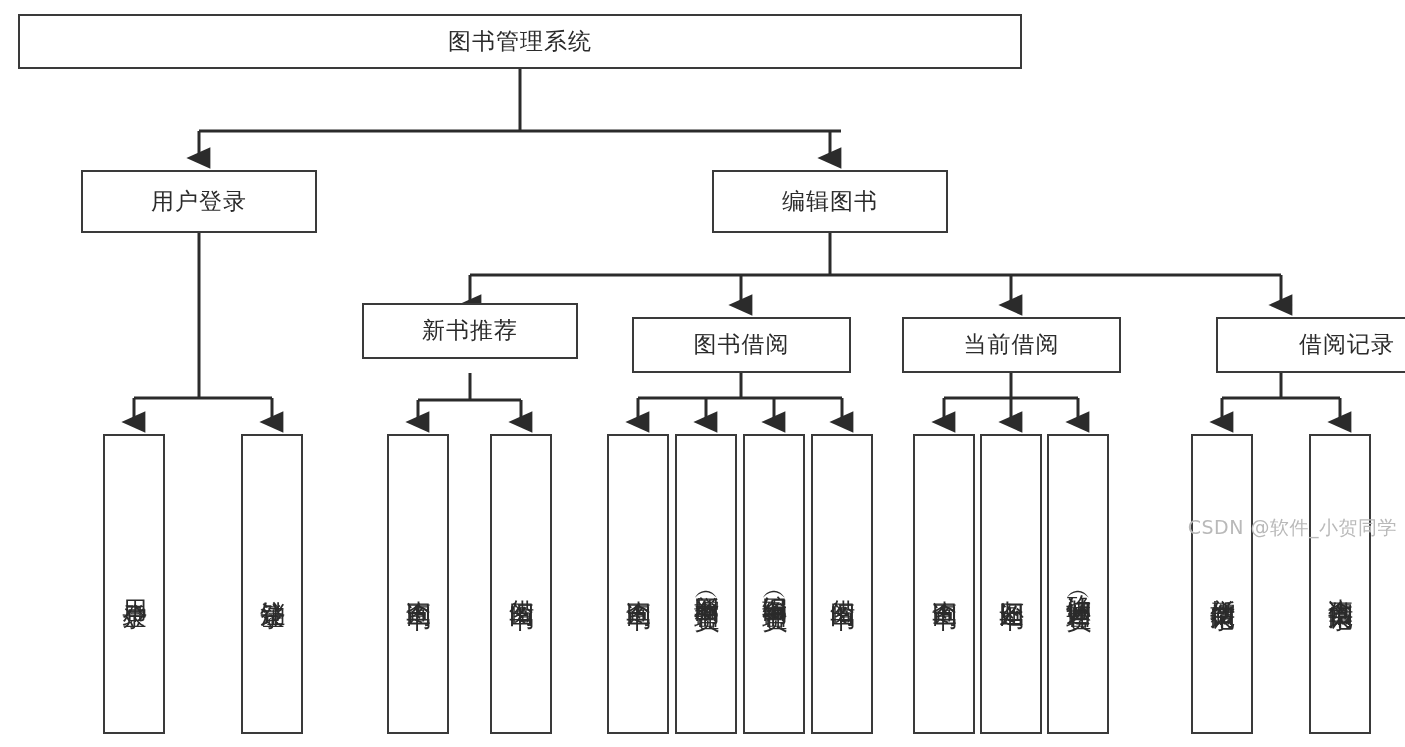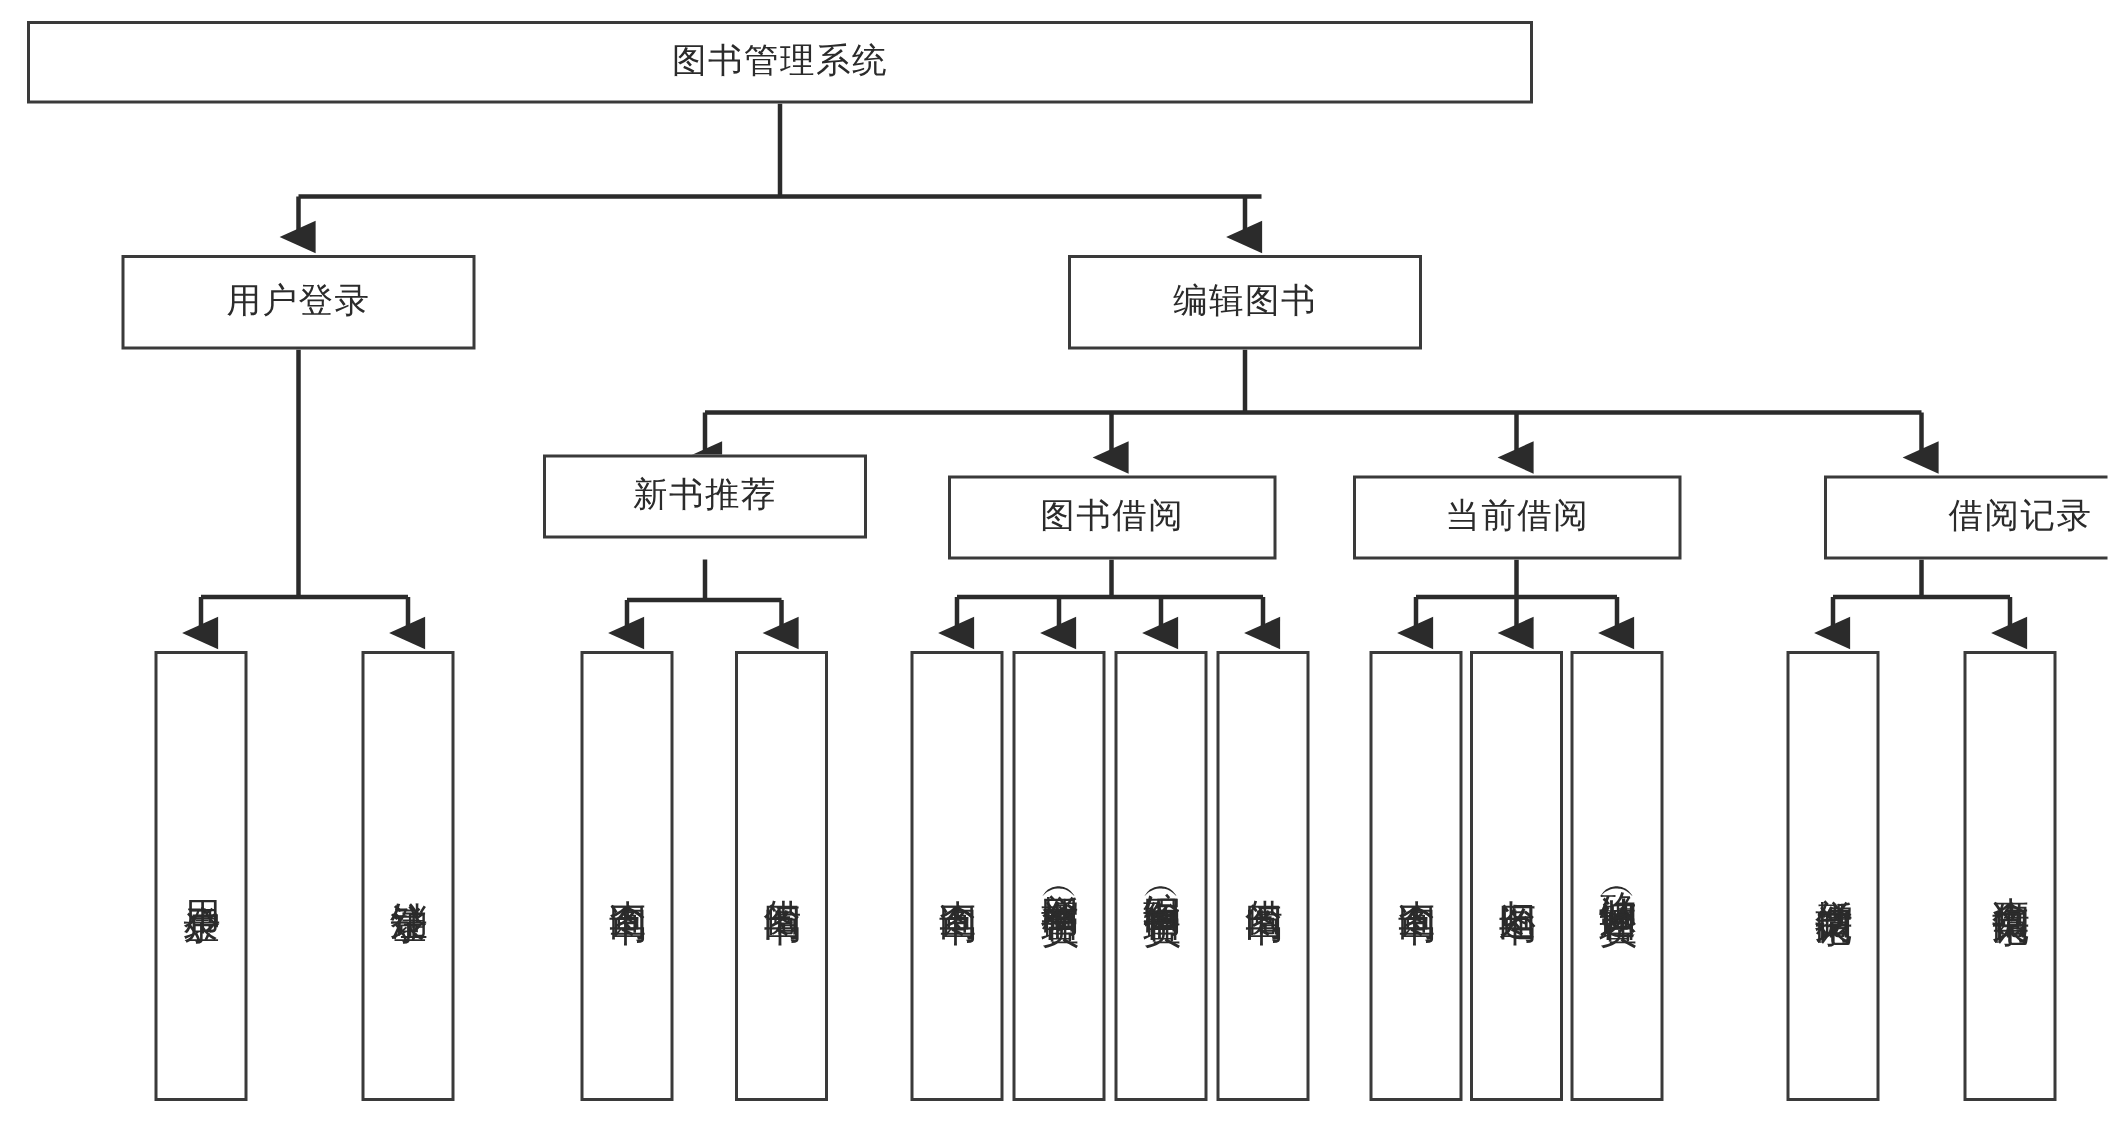--- a/index.html
+++ b/index.html
@@ -199,14 +199,15 @@
   </div>
 
   <div class="node node-v" style="left:1191px; top:434px; width:62px; height:300px;">
     <span class="node-label">新增借阅记录</span>
   </div>
 
   <div class="node node-v" style="left:1309px; top:434px; width:62px; height:300px;">
     <span class="node-label">查询借阅记录</span>
   </div>
 
+  <div id="watermark">CSDN @软件_小贺同学</div>
 
 </div>
 
 </body></html>

